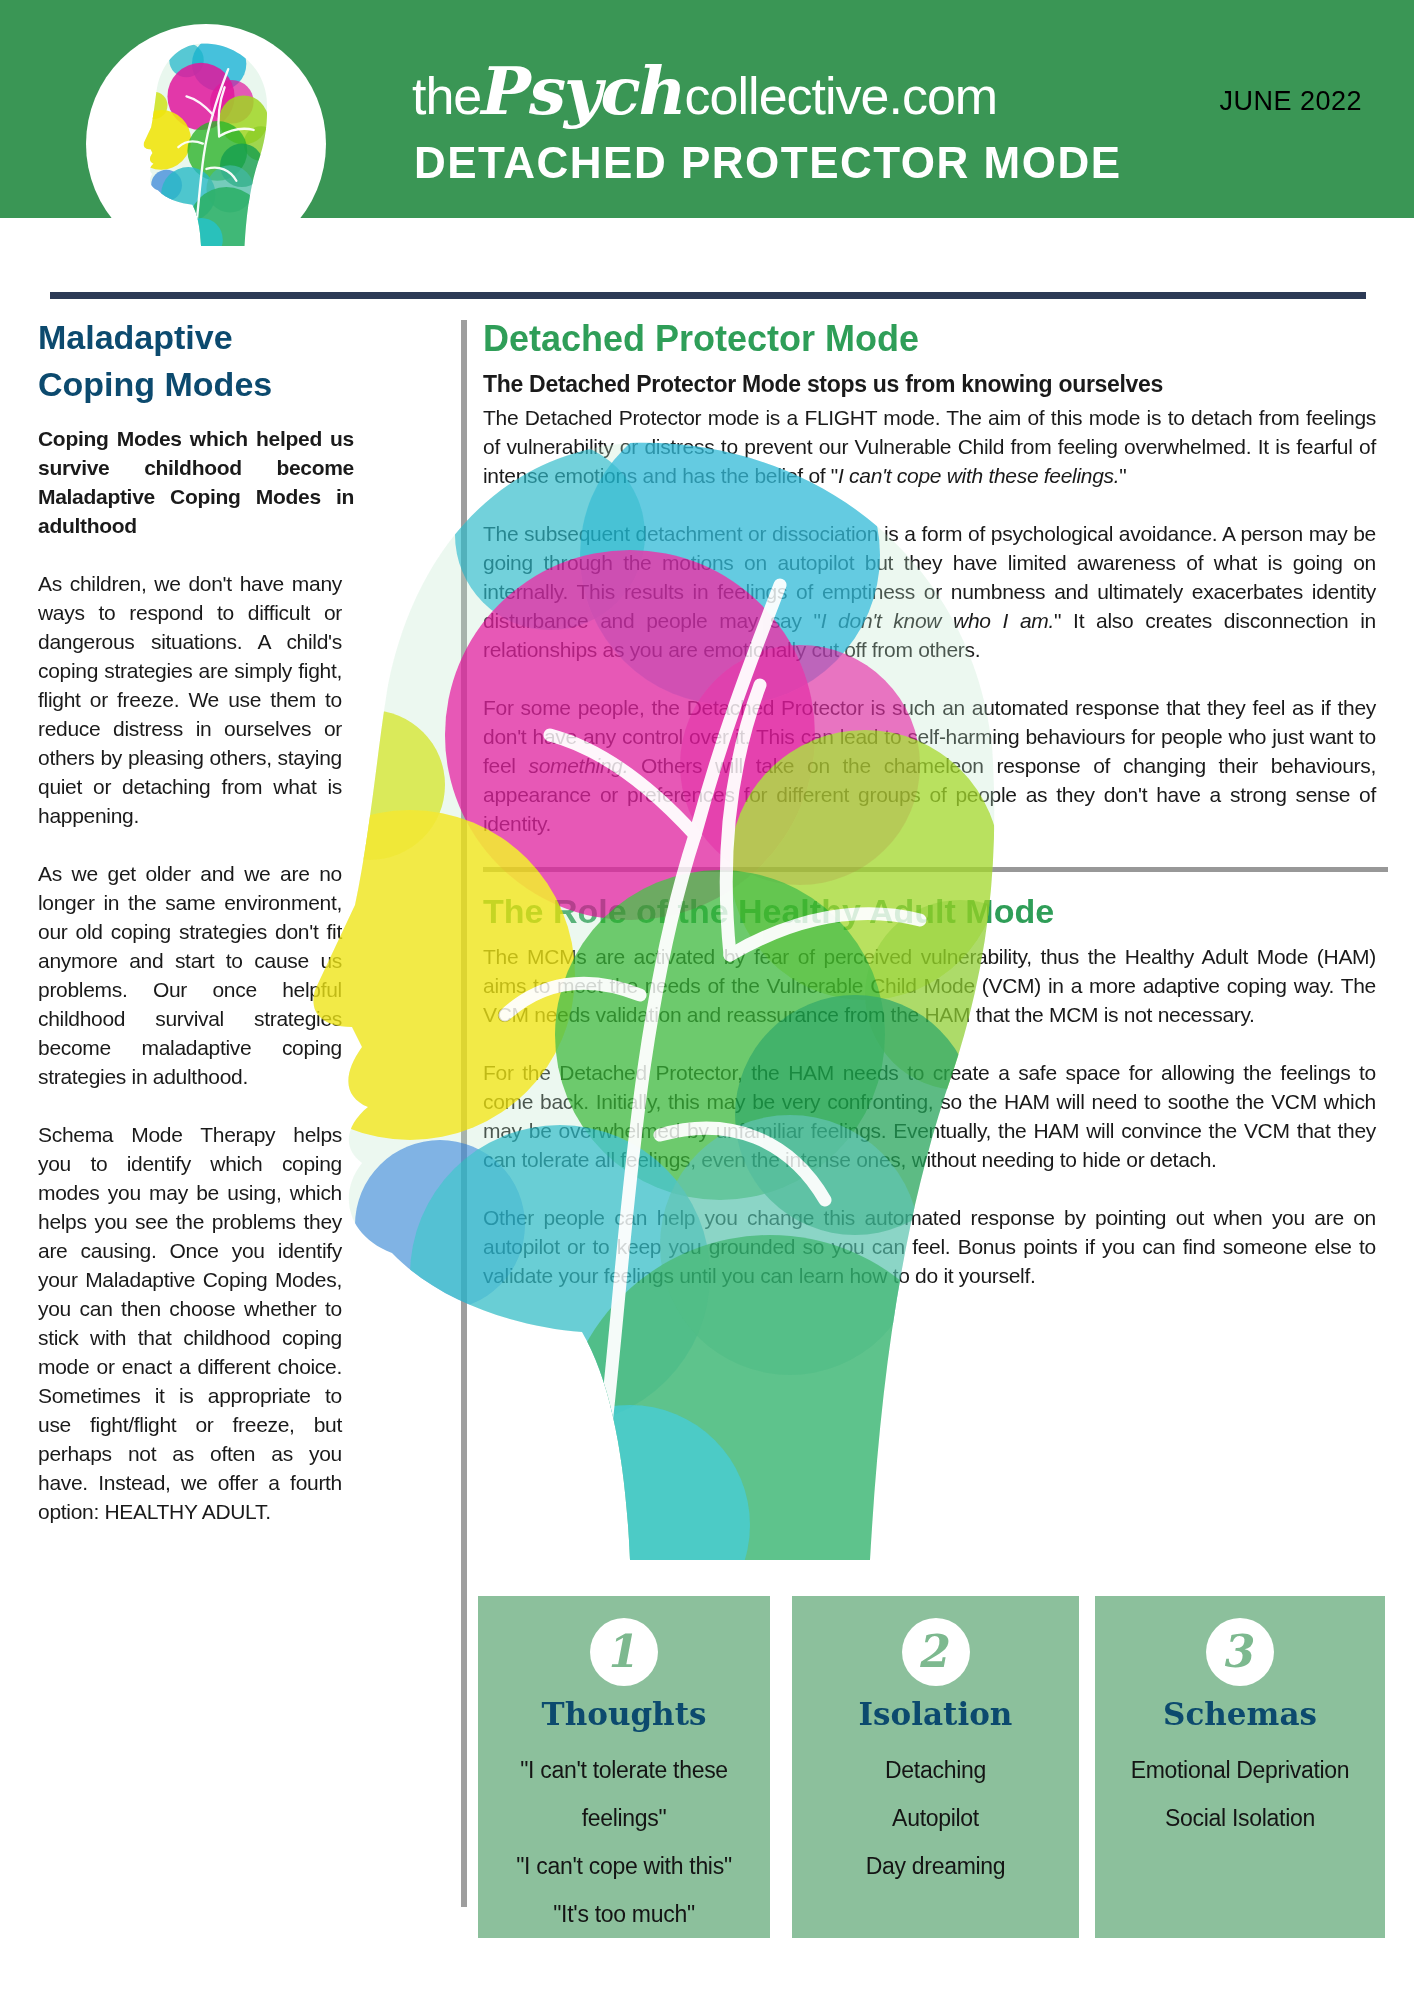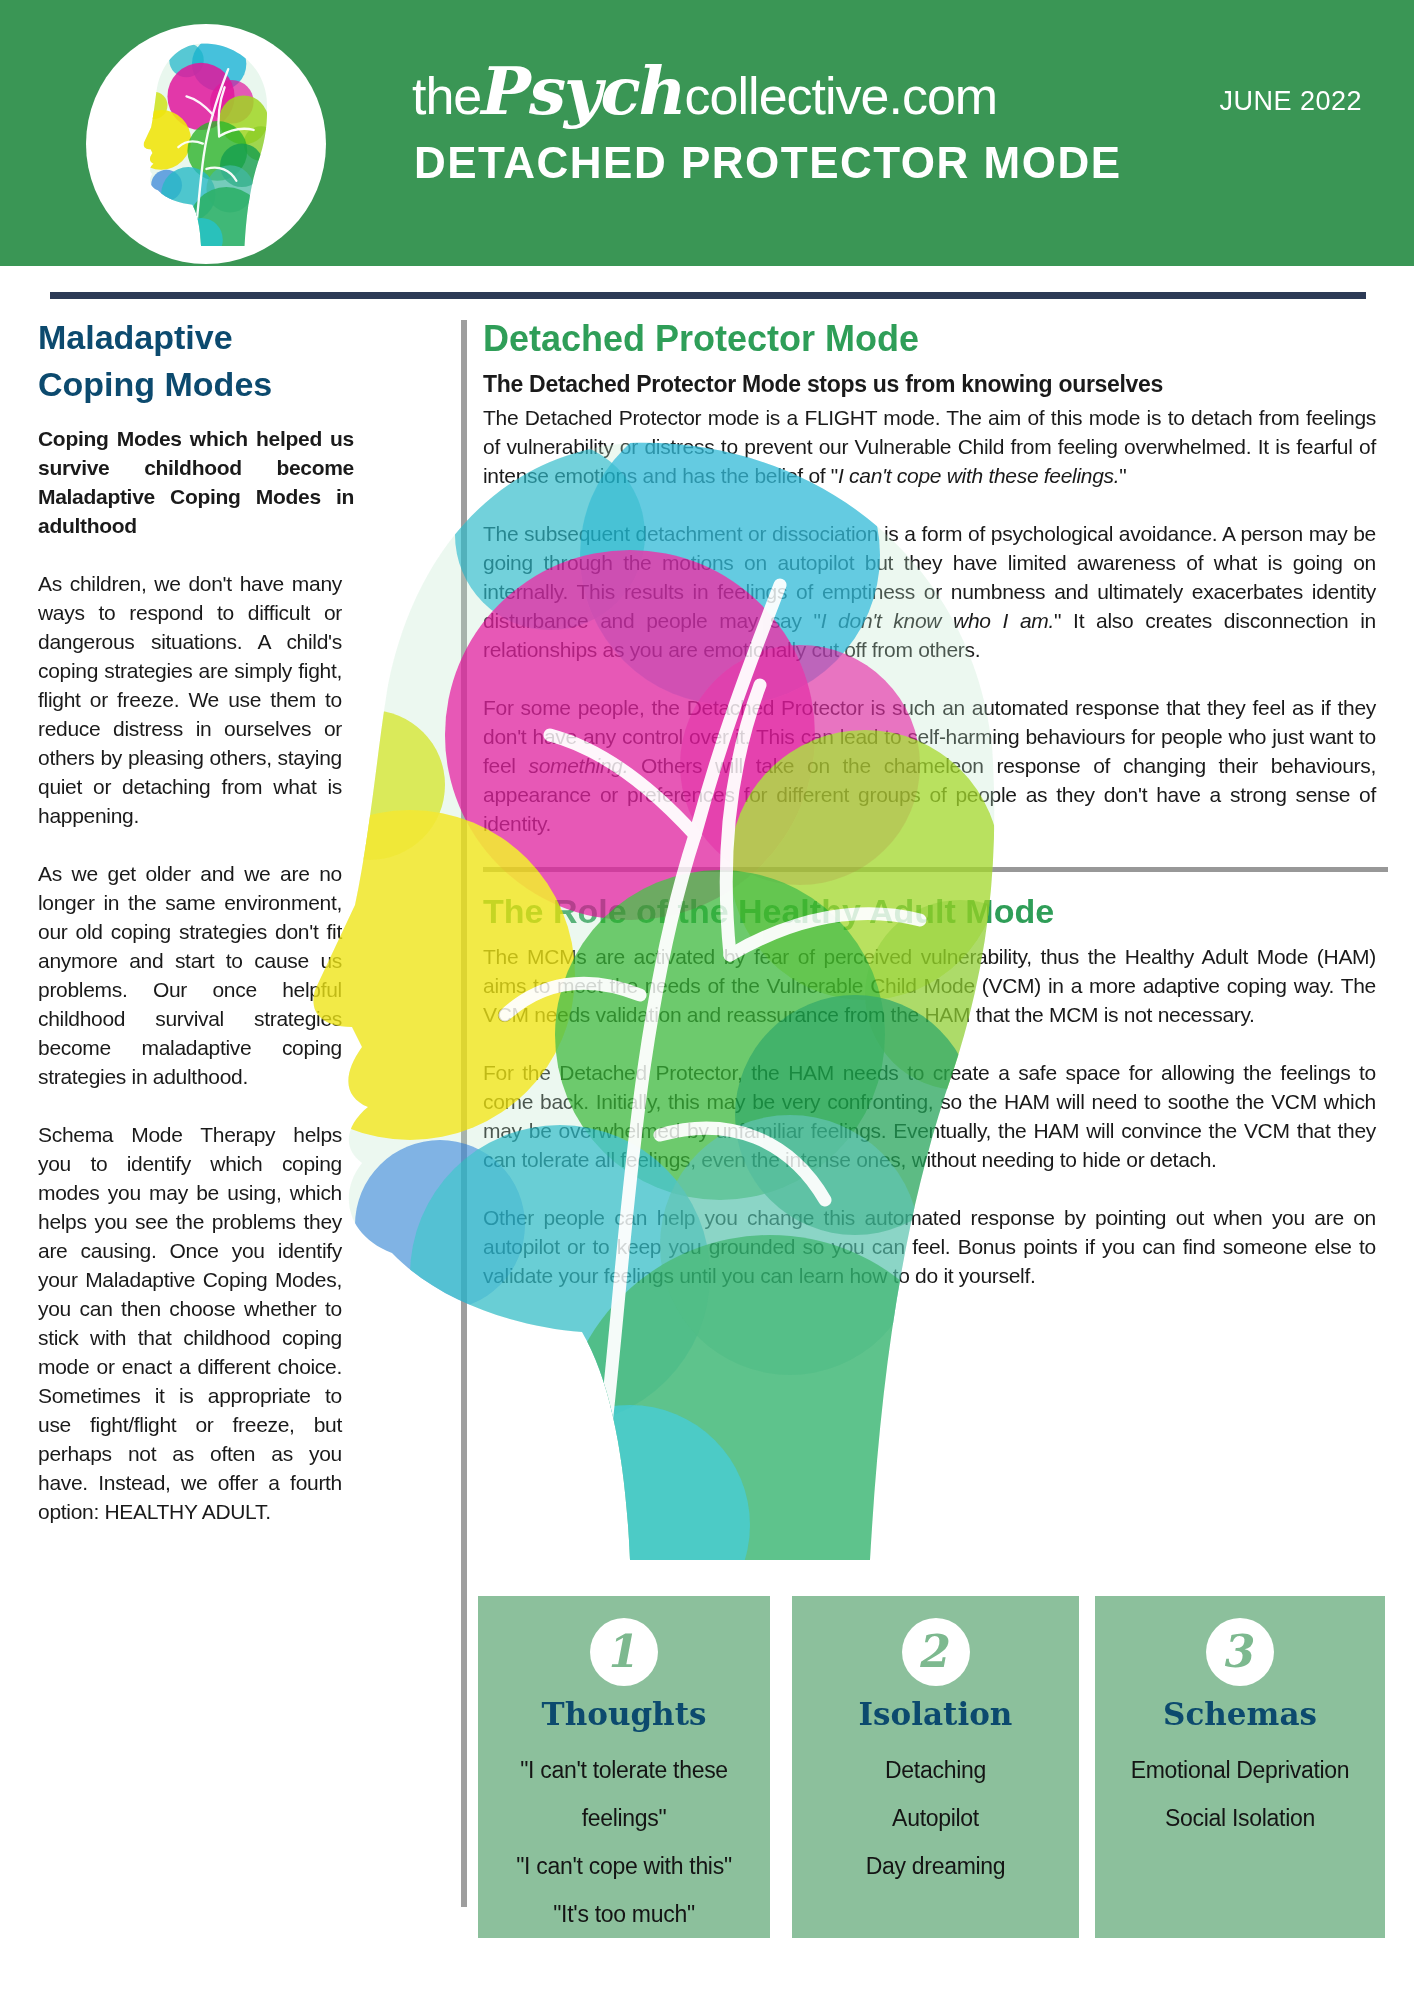--- a/index.html
+++ b/index.html
@@ -1,28 +1,28 @@
 <!DOCTYPE html>
 <html><head>
 <meta charset="utf-8">
 <style>
   html,body{margin:0;padding:0;}
   body{
     width:1414px;height:2000px;position:relative;background:#ffffff;
     font-family:"Liberation Sans",sans-serif;color:#1a1a1a;overflow:hidden;
   }
   
-  .header{position:absolute;left:0;top:0;width:1414px;height:266px;background:#3a9655;}
+  .header{position:absolute;left:0;top:0;width:1414px;height:218px;background:#3a9655;}
   .logo-circle{position:absolute;left:86px;top:24px;width:240px;height:240px;border-radius:50%;background:#ffffff;display:flex;align-items:center;justify-content:center;}
   .logo-circle svg{width:132px;height:204px;}
   .brand{position:absolute;left:412px;top:52px;color:#ffffff;white-space:nowrap;}
   .brand .b-the{font-size:52px;font-weight:300;letter-spacing:-1px;}
   .brand .b-psych{font-family:"DejaVu Serif",serif;font-style:italic;font-weight:bold;font-size:66px;letter-spacing:-2px;}
   .brand .b-rest{font-size:52px;font-weight:300;letter-spacing:-1px;}
-  .hdr-date{position:absolute;right:52px;top:86px;color:#ffffff;font-size:27px;letter-spacing:0.5px;font-weight:400;}
+  .hdr-date{position:absolute;right:52px;top:86px;color:#000000;font-size:27px;letter-spacing:0.5px;font-weight:400;}
   .hdr-title{position:absolute;left:414px;top:138px;color:#ffffff;font-size:44px;font-weight:bold;letter-spacing:1.5px;}
   
   .rule-navy{position:absolute;left:50px;top:292px;width:1316px;height:7px;background:#2c3a55;}
   .divider-v{position:absolute;left:461px;top:320px;width:6px;height:1587px;background:#9e9e9e;}
   .rule-gray{width:905px;height:5px;background:#989898;margin:22px 0 18px 0;}
   
   .left-col{position:absolute;left:38px;top:314px;width:316px;}
   .right-col{position:absolute;left:483px;top:318px;width:905px;}
   h1.green{color:#0c4a6e;font-size:34px;line-height:47px;font-weight:bold;margin:0 0 16px 0;letter-spacing:0;}
   h2.green{color:#2f9e58;font-size:36px;line-height:42px;font-weight:bold;margin:0 0 10px 0;}

